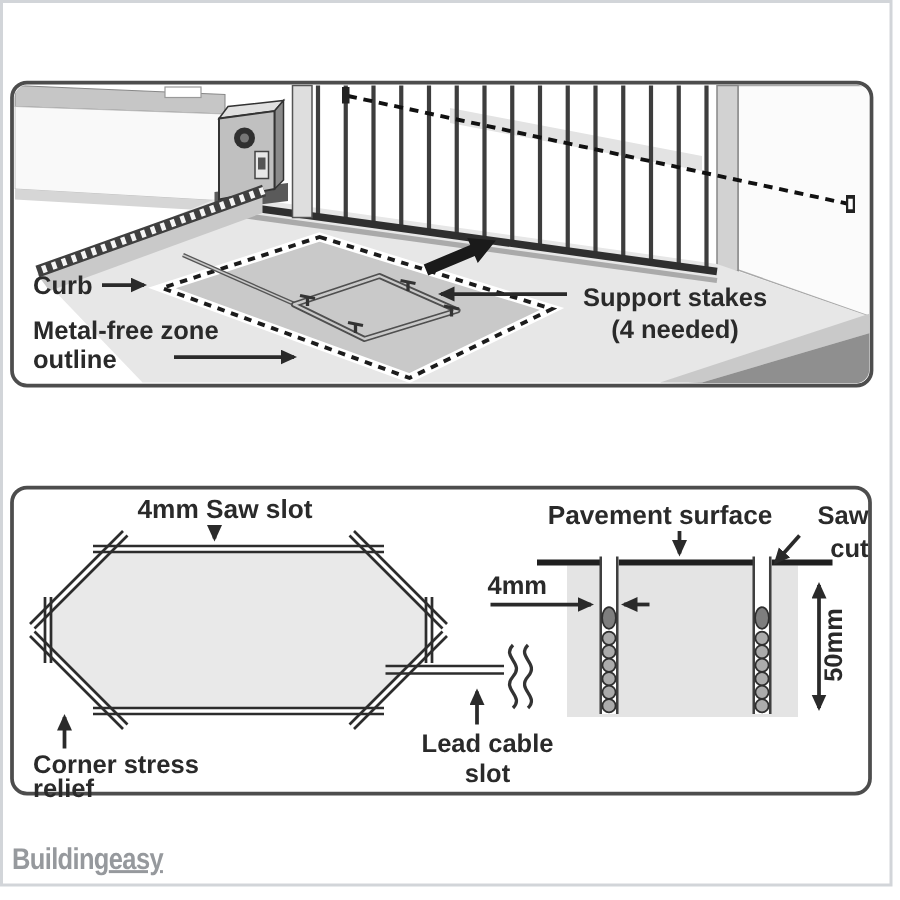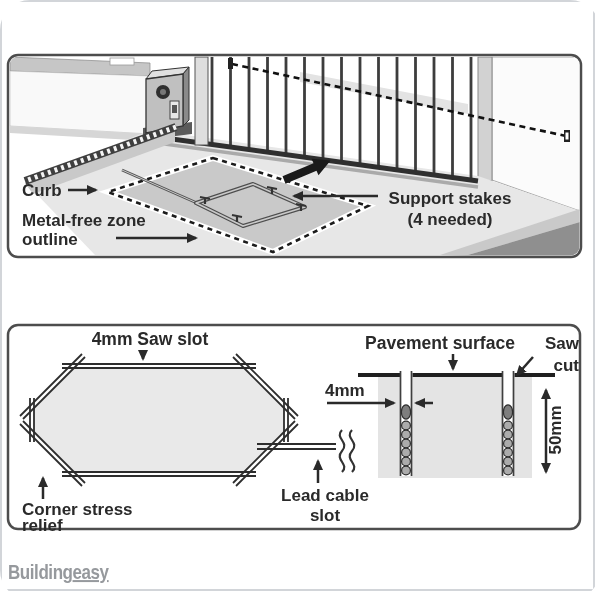--- a/index.html
+++ b/index.html
@@ -1,17 +1,17 @@
 <!DOCTYPE html>
 <html><head>
 <meta charset="utf-8">
 <style>
   html,body{margin:0;padding:0;background:#fff;}
   .stage{position:relative;width:600px;height:600px;background:#ffffff;overflow:hidden;
-         font-family:"Liberation Sans", sans-serif;border-radius:30px;}
+         font-family:"Liberation Sans", sans-serif;}
   svg text{font-family:"Liberation Sans", sans-serif;font-weight:bold;fill:#2a2a2a;}
   .lbl{font-size:17px;}
   .lbl-big{font-size:17.5px;}
   .logo-text{font-size:20px;letter-spacing:-0.5px;fill:#96999d;}
 </style>
 </head>
 <body>
 
 <div class="stage">
 <svg width="600" height="600" viewBox="0 0 600 600">

